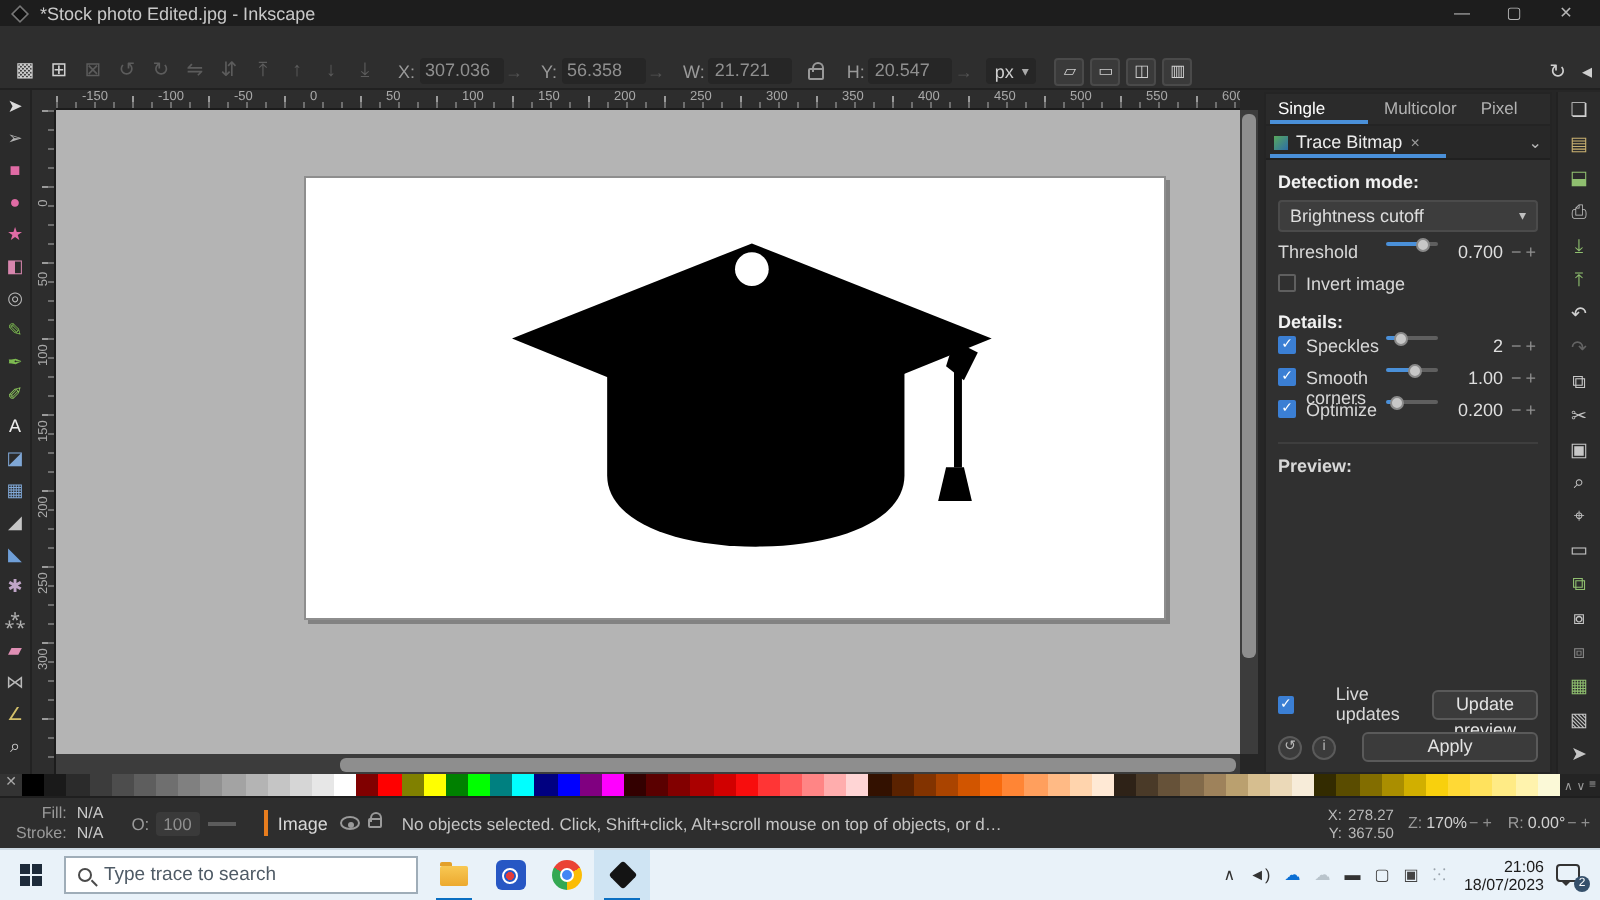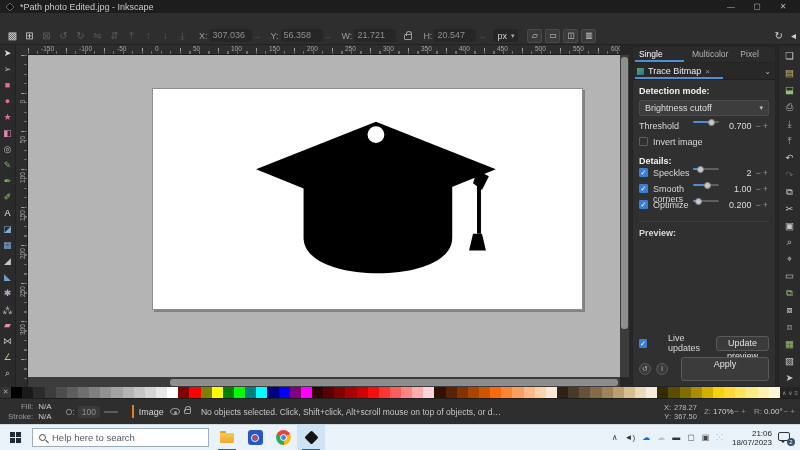--- a/index.html
+++ b/index.html
@@ -79,21 +79,21 @@
   .spin { color:#8f8f8f; font-size:9px; padding:0 1px; }
   .dim-label { color:#bdbdbd; }
   .hr-line { height:1px; background:#3e3e3e; margin:5px 0 3px 0; }
   #preview-area { flex:1; }
   #live-row { display:flex; align-items:center; margin-bottom:4px;gap:16px; }
   #live-row .lbl { color:#d8d8d8; font-size:9px; flex:1; }
   .btn { background:#3b3b3b; border:1px solid #5a5a5a; border-radius:3px; color:#e3e3e3; font-size:9px; text-align:center; }
   #update-btn { width:78px; height:15px; line-height:13px; }
   #apply-row { display:flex; align-items:center; margin-bottom:3px; }
   .round-btn { width:12px; height:12px; border-radius:50%; background:#3b3b3b; border:1px solid #5a5a5a; color:#b9b9b9; font-size:7px; line-height:10px; text-align:center; margin-right:5px; }
-  #apply-btn { flex:1; height:24px; line-height:13px; margin-left:8px; }
+  #apply-btn { flex:1; height:15px; line-height:13px; margin-left:8px; }
 
   
   #cmdbar { position:absolute; left:778px; top:1px; width:22px; height:341px; background:#2b2b2b; border-left:1px solid #222; display:flex; flex-direction:column; align-items:center; padding-top:2px; }
   .cmd { height:17px; width:100%; text-align:center; font-size:9.5px; line-height:16px; }
 
   
   #palette { position:absolute; left:0; top:387px; width:800px; height:11px; background:#242424; display:flex; }
   #swatches { display:flex; width:780px; }
   .swatch { flex:1; height:11px; }
   .swatch.none { background:#333; color:#aaa; font-size:7px; line-height:10px; text-align:center; }
@@ -153,21 +153,21 @@
   #notif .bubble:after { content:""; position:absolute; left:1px; bottom:-3px; width:0; height:0; border-left:3px solid transparent; border-right:3px solid transparent; border-top:3px solid #333; }
   #notif .badge { position:absolute; right:-3px; bottom:-2px; width:8px; height:8px; border-radius:50%; background:#35506b; color:#fff; font-size:6px; line-height:8px; text-align:center; }
 </style>
 </head>
 <body>
 
 <div id="screen">
 
   <div id="titlebar">
     <span class="app-logo"></span>
-    <span class="title-text">*Path photo Edited.jpg - Inkscape</span>
+    <span class="title-text">*Stock photo Edited.jpg - Inkscape</span>
     <div id="win-controls">
       <span>—</span>
       <span>▢</span>
       <span>✕</span>
     </div>
   </div>
 
 
   <div id="toolctrl">
     <span id="tc-left-icons" style="display:flex">
@@ -512,21 +512,21 @@
     <div id="start-btn">
       <span class="win-logo">
           <i></i>
           <i></i>
           <i></i>
           <i></i>
         </span>
     </div>
     <div id="search-box">
       <span class="mag-icon"></span>
-      <span class="ph">Help here to search</span>
+      <span class="ph">Type trace to search</span>
     </div>
     <div id="task-apps">
         <div class="tb-app running">
           <div class="icon-folder"></div>
         </div>
         <div class="tb-app">
           <div class="icon-media">
             <i></i>
           </div>
         </div>

